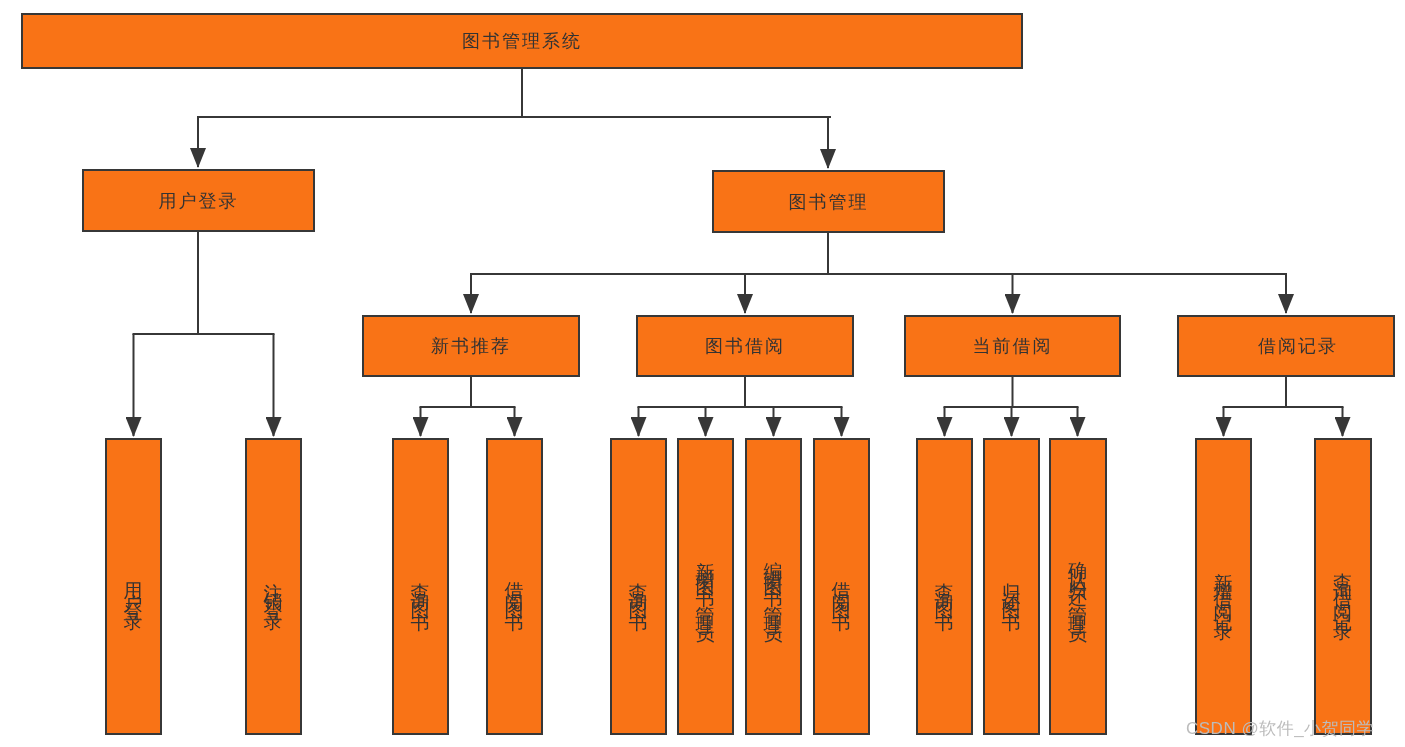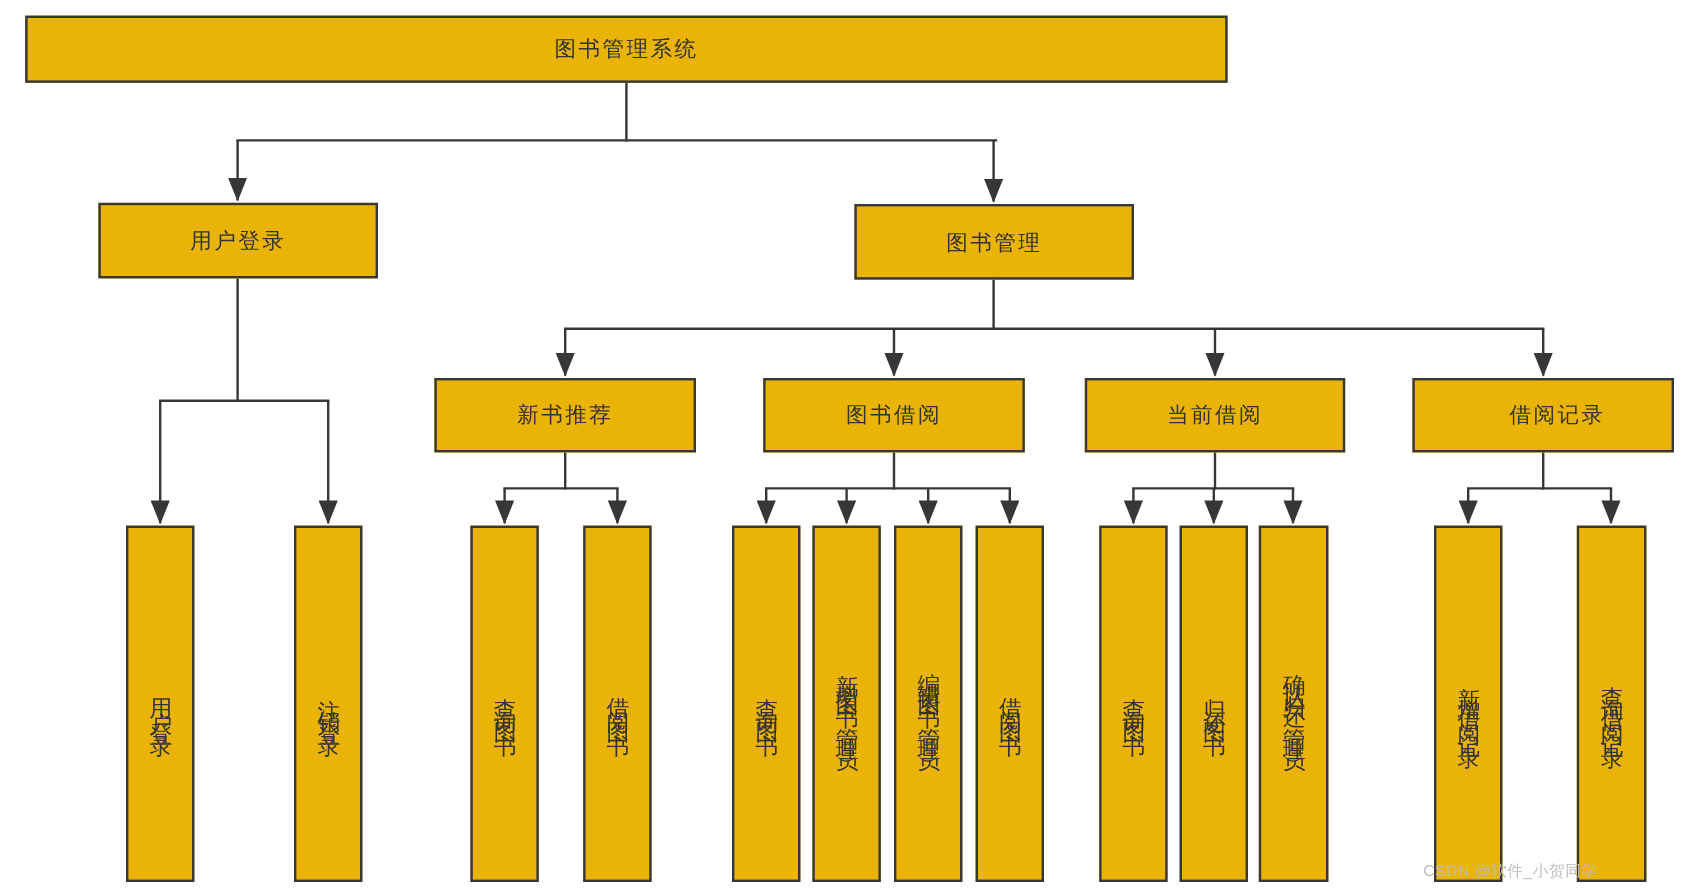--- a/index.html
+++ b/index.html
@@ -13,21 +13,21 @@
   }
   #connectors {
     position: absolute;
     left: 0; top: 0;
     width: 1405px; height: 747px;
   }
   #connectors line { stroke: #373737; stroke-width: 2; }
   .box {
     position: absolute;
     box-sizing: border-box;
-    background: #eab308;
+    background: #f97316;
     border: 2px solid #373737;
     color: #333333;
     display: flex;
     align-items: center;
     justify-content: center;
   }
   .h-box {
     font-size: 18px;
     letter-spacing: 2px;
     white-space: nowrap;
@@ -37,21 +37,21 @@
     font-size: 19px;
     letter-spacing: 10px;
     line-height: 1;
     padding: 6px 0;
   }
   .v-box.long { letter-spacing: 9px; }
   #watermark {
     position: absolute;
     left: 1186px;
     top: 717px;
-    font-size: 13px;
+    font-size: 17px;
     color: #bcbcbc;
     white-space: nowrap;
     z-index: 5;
     letter-spacing: 0.5px;
   }
 </style>
 </head>
 <body>
 
 <div id="stage">

